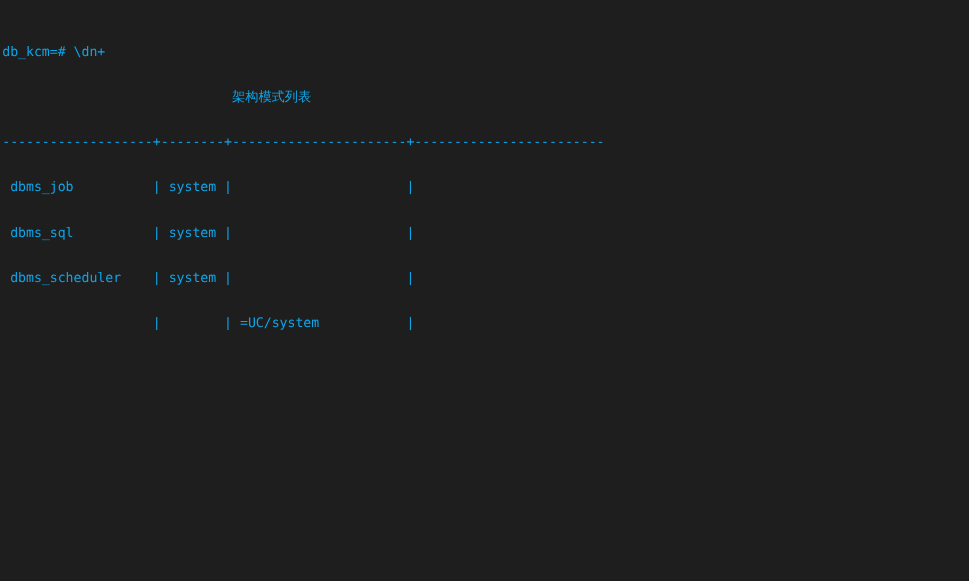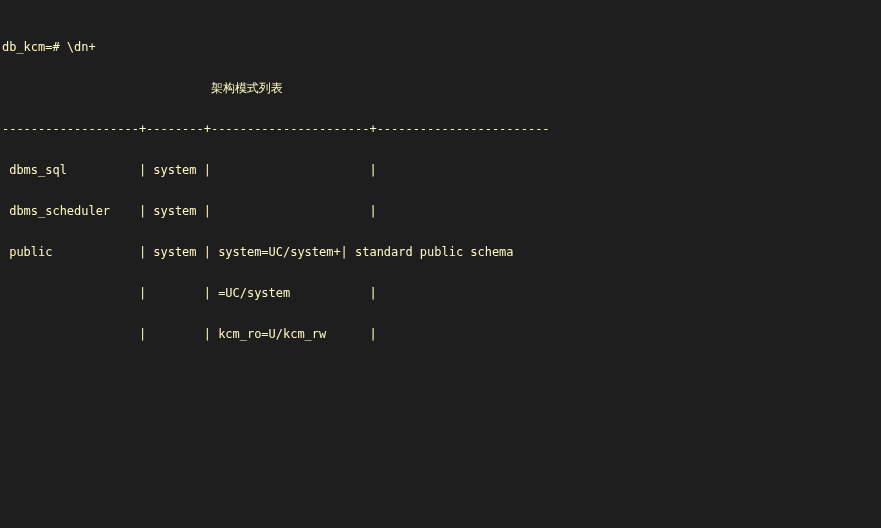--- a/index.html
+++ b/index.html
@@ -12,46 +12,45 @@
     height: 528px;
     overflow: hidden;
     position: relative;
   }
   .terminal {
     position: absolute;
     left: 2px;
     top: 0px;
     width: 879px;
     height: 528px;
-    color: #fef9c3;
+    color: #0ea5e9;
     font-family: "DejaVu Sans Mono", "Liberation Mono", monospace;
     font-size: 12px;
     line-height: 13.68px;
     white-space: pre;
     letter-spacing: -0.02px;
   }
   .line {
     height: 13.68px;
     display: block;
     overflow: visible;
   }
 </style>
 </head>
 <body>
 
 <div class="terminal">
   
   <div class="line">db_kcm=# \dn+</div>
   <div class="line">                             架构模式列表</div>
   <div class="line">-------------------+--------+----------------------+------------------------</div>
+  <div class="line"> dbms_job          | system |                      |</div>
   <div class="line"> dbms_sql          | system |                      |</div>
   <div class="line"> dbms_scheduler    | system |                      |</div>
-  <div class="line"> public            | system | system=UC/system+| standard public schema</div>
   <div class="line">                   |        | =UC/system           |</div>
-  <div class="line">                   |        | kcm_ro=U/kcm_rw      |</div>
   
   
   
   
   
   
   
   
   
   

